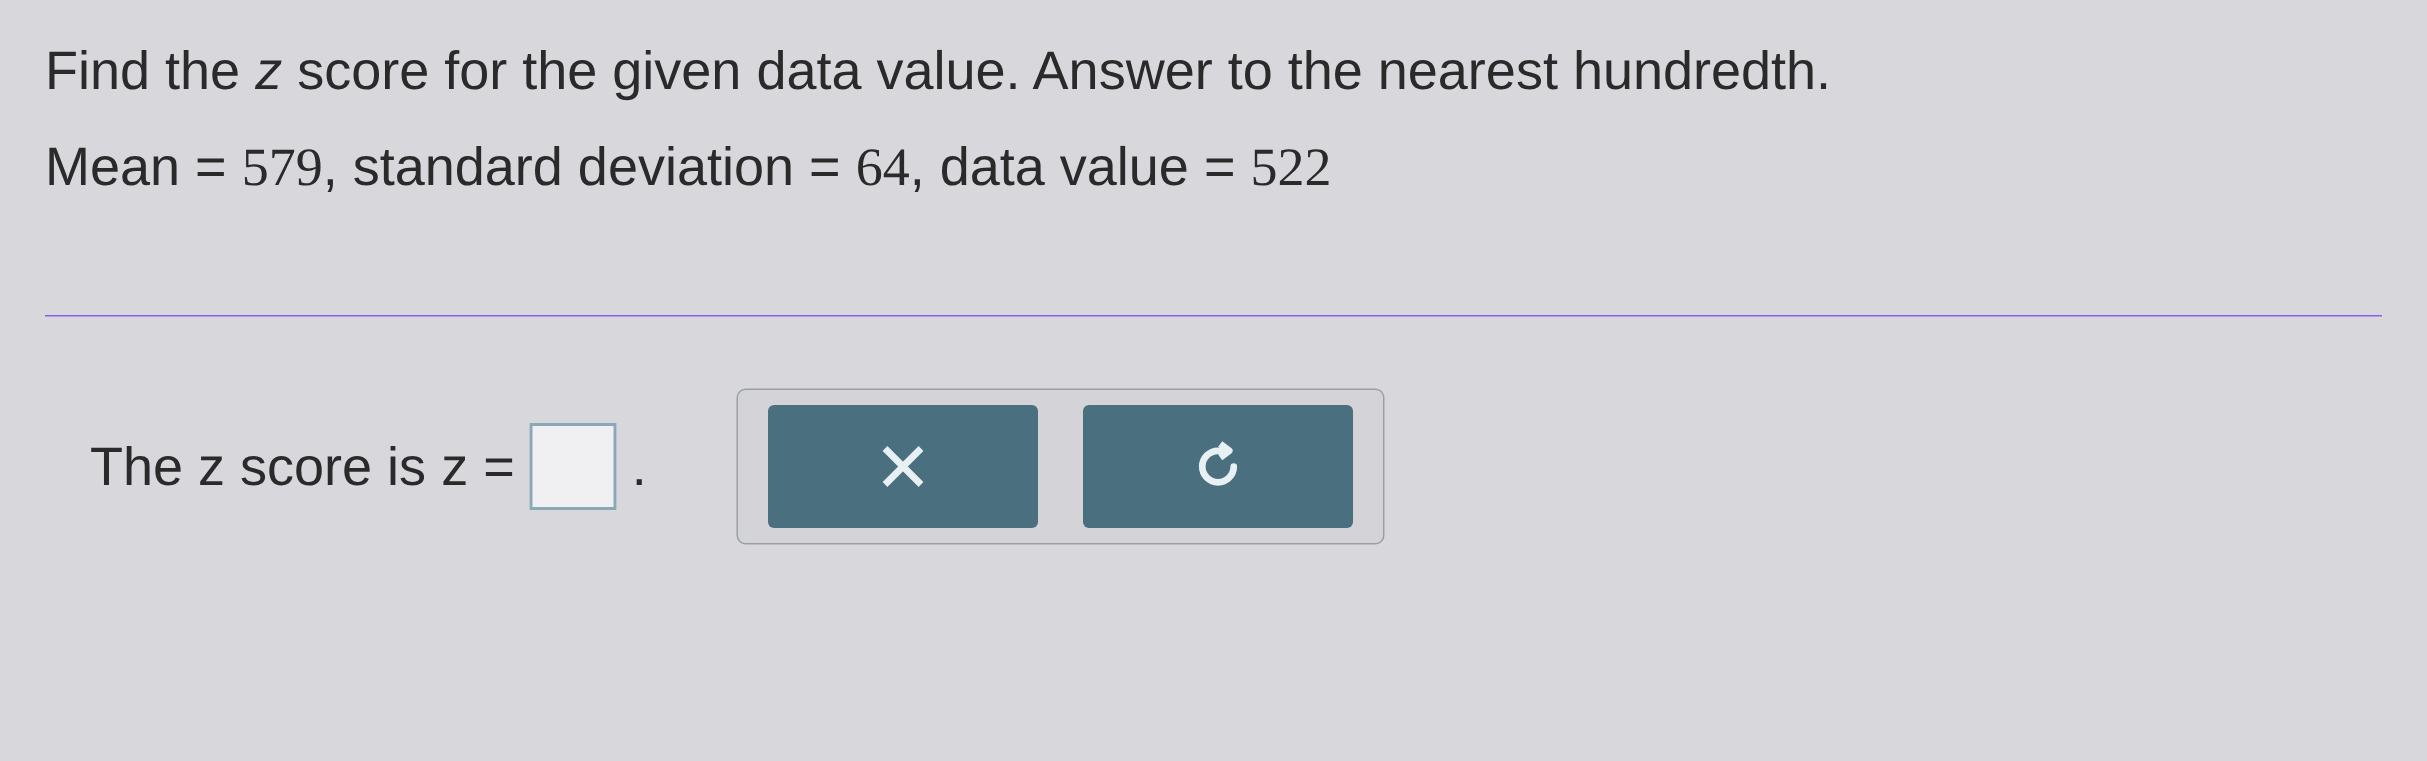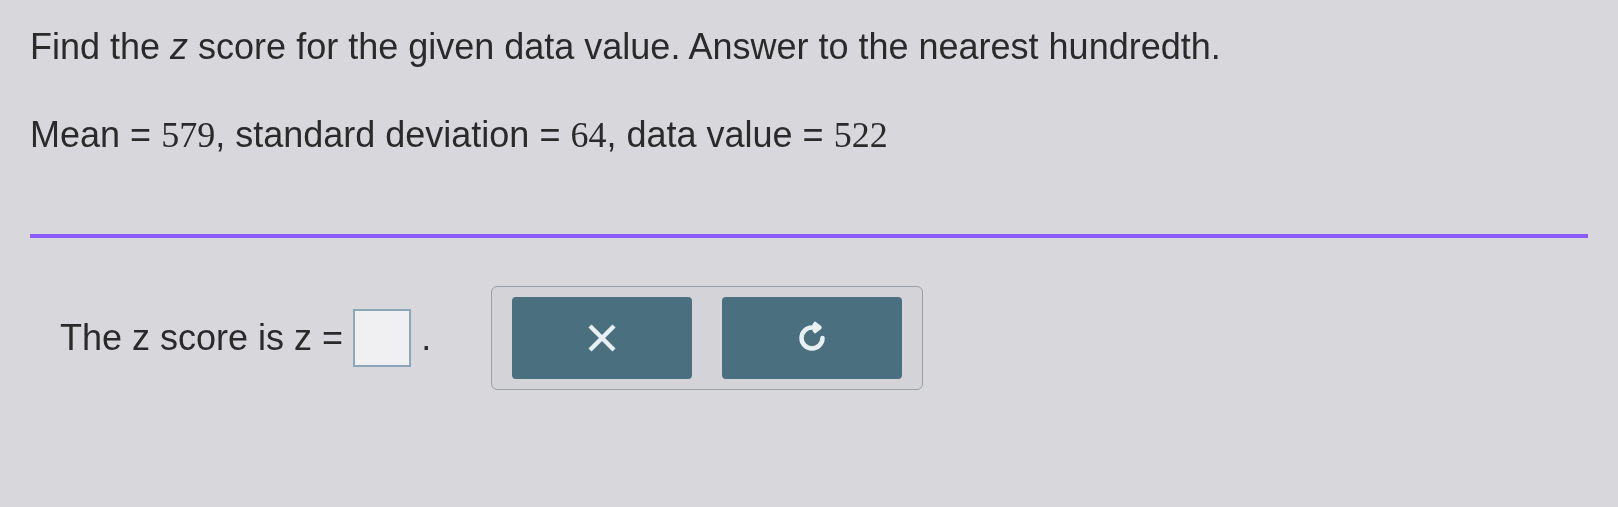--- a/index.html
+++ b/index.html
@@ -12,34 +12,34 @@
       height: 507px;
       background: #d8d8dc;
       font-family: Verdana, Geneva, sans-serif;
       color: #2a2a2a;
       padding: 20px 30px;
       overflow: hidden;
     }
     .question-text {
       font-size: 36px;
       line-height: 1.5;
-      margin-bottom: 40px;
+      margin-bottom: 16px;
     }
     .question-text .italic {
       font-style: italic;
     }
     .given-values {
       font-size: 36px;
       margin-bottom: 78px;
     }
     .answer-section {
       display: flex;
       align-items: center;
       gap: 60px;
-      border-top: 4px solid #8b5cf6;
+      border-top: 1px solid #8b5cf6;
       padding-top: 48px;
       padding-left: 30px;
     }
     .answer-text {
       font-size: 36px;
       display: flex;
       align-items: center;
       gap: 10px;
     }
     .answer-input {

